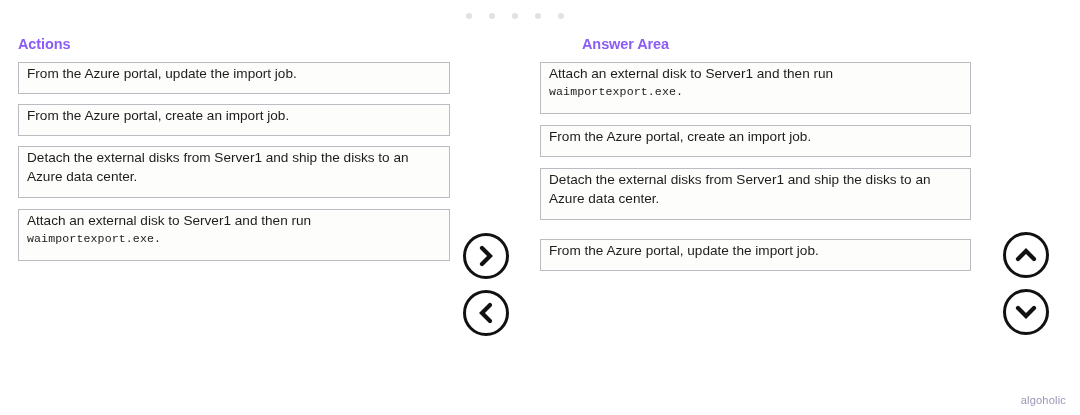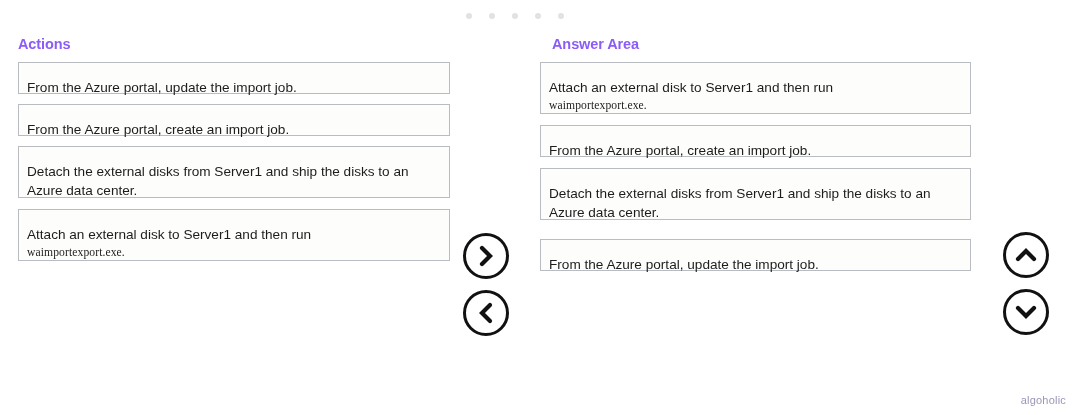--- a/index.html
+++ b/index.html
@@ -38,36 +38,36 @@
   
   .col-heading {
     position: absolute;
     font-size: 14.5px;
     font-weight: bold;
     letter-spacing: -0.1px;
     color: #8b5cf6;
     white-space: nowrap;
   }
   #actions-heading { left: 18px; top: 36px; }
-  #answer-heading  { left: 552px; top: 36px; }
+  #answer-heading  { left: 582px; top: 36px; }
 
   
   .option-box {
     position: absolute;
     box-sizing: border-box;
     border: 1px solid #b9bcc0;
     background: #fdfdfb;
-    padding: 15px 9px 7px 8px;
+    padding: 1px 9px 7px 8px;
     font-size: 13.6px;
     line-height: 19px;
     color: #1d1d1d;
   }
   .option-box .mono {
     display: block;
-    font-family: Liberation Serif, serif;
+    font-family: Liberation Mono, monospace;
     font-size: 11.6px;
     line-height: 17px;
     letter-spacing: 0.1px;
     color: #1d1d1d;
   }
 
   
   .actions-col .option-box { left: 18px; width: 432px; }
   #action-box-0 { top: 62px;  height: 32px; }
   #action-box-1 { top: 104px; height: 32px; }

